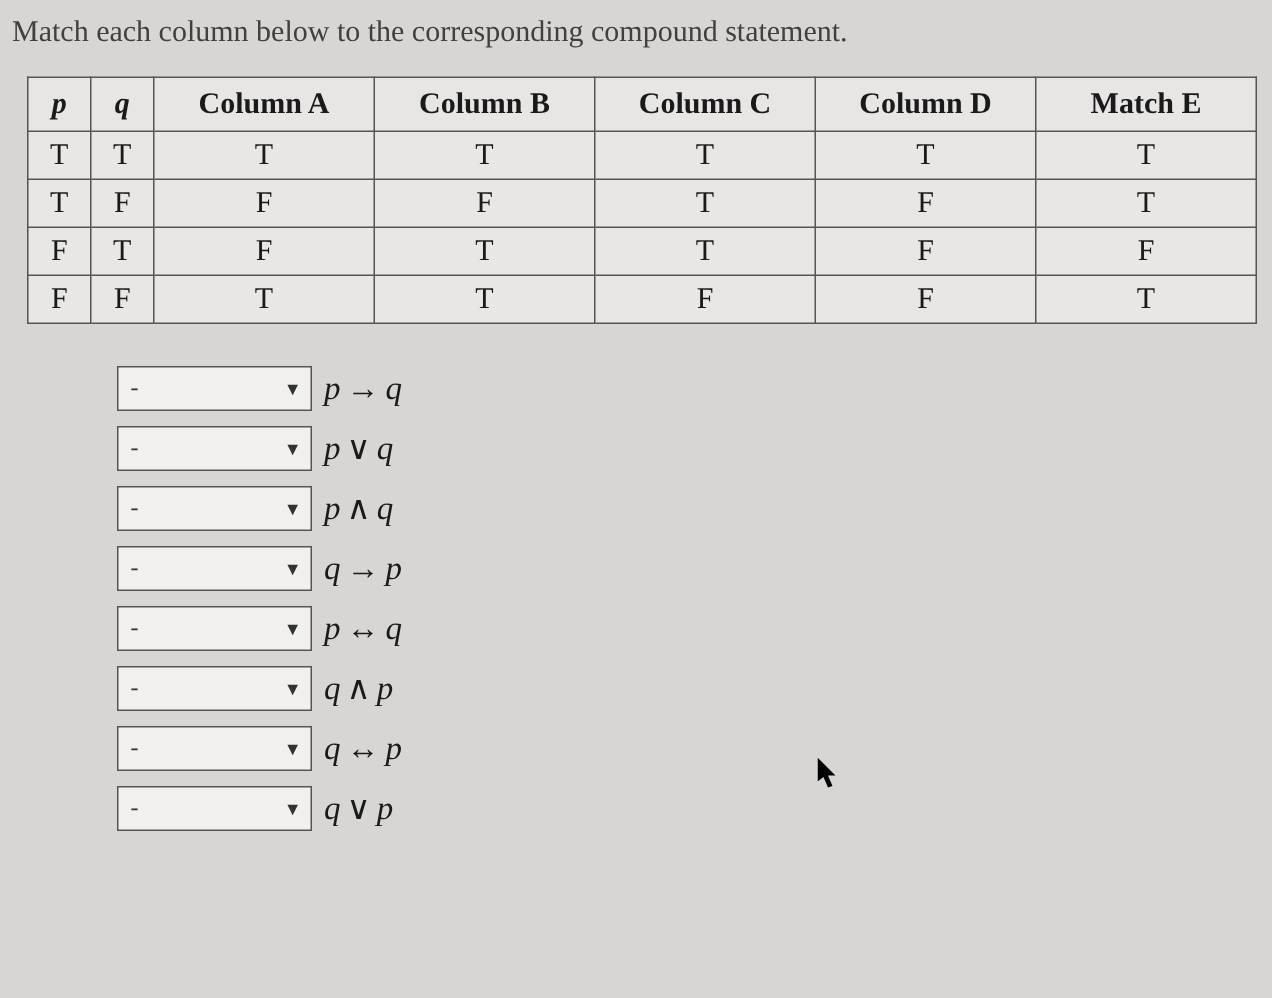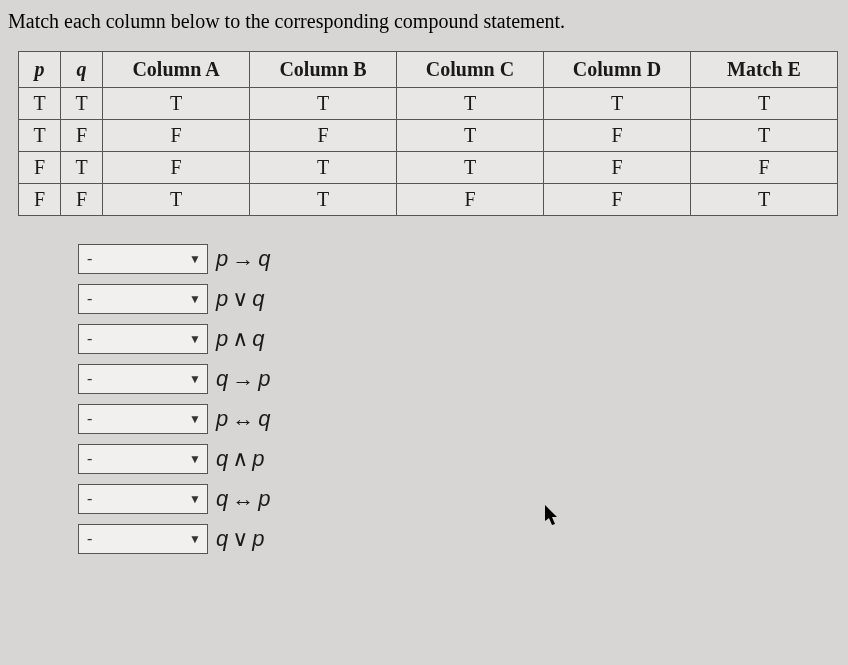--- a/index.html
+++ b/index.html
@@ -12,21 +12,21 @@
       background: #d8d6d4;
       padding: 10px 8px;
       width: 848px;
       height: 665px;
       color: #1a1a1a;
       position: relative;
     }
     .instruction {
       font-size: 20px;
       margin-bottom: 18px;
-      color: #000000;
+      color: #404040;
     }
     table {
       border-collapse: collapse;
       width: 820px;
       margin-bottom: 28px;
       margin-left: 10px;
     }
     th, td {
       border: 1px solid #555;
       text-align: center;
@@ -71,21 +71,21 @@
       flex: 1;
       text-align: left;
       padding-left: 2px;
     }
     .chevron {
       font-size: 12px;
       color: #333;
     }
     .expr {
       margin-left: 8px;
-      font-family: Liberation Sans, sans-serif;
+      font-family: Liberation Serif, serif;
       font-style: italic;
       font-size: 22px;
       letter-spacing: 1px;
     }
     .expr .op {
       font-style: normal;
       padding: 0 3px;
     }
     .cursor {
       position: absolute;

